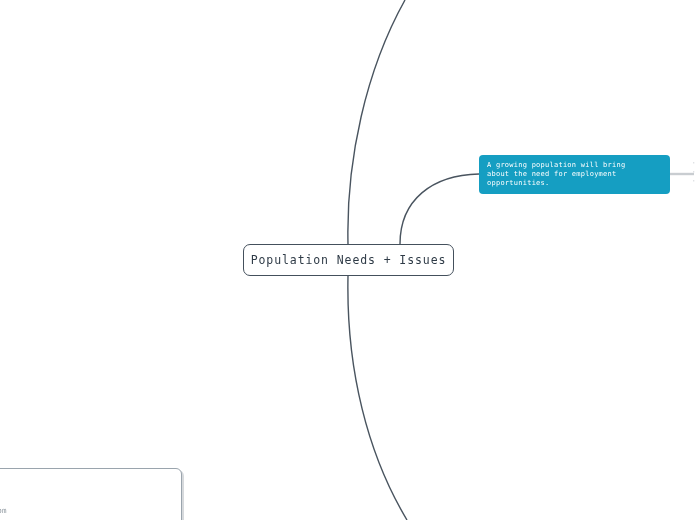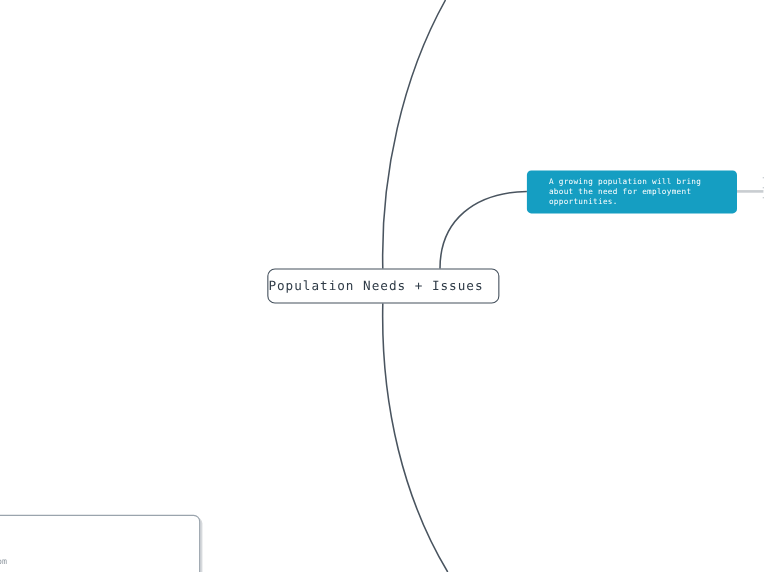--- a/index.html
+++ b/index.html
@@ -42,41 +42,41 @@
     top: 244px;
     width: 211px;
     height: 32px;
     box-sizing: border-box;
     background: #ffffff;
     border: 1.3px solid #44505c;
     border-radius: 7px;
     z-index: 5;
     display: flex;
     align-items: center;
-    justify-content: flex-start;
+    justify-content: center;
   }
   .root-label {
     font-size: 11.5px;
     letter-spacing: 0.9px;
     color: #2f3b47;
     white-space: nowrap;
   }
 
   
   .teal-node {
     position: absolute;
     left: 479px;
     top: 155px;
     width: 191px;
     height: 39px;
     box-sizing: border-box;
     background: #159ec2;
     border-radius: 4px;
     z-index: 5;
-    padding: 6px 8px 0 20px;
+    padding: 6px 8px 0 8px;
   }
   .teal-label {
     font-size: 7px;
     line-height: 9px;
     color: #ffffff;
     letter-spacing: 0.25px;
     white-space: pre-line;
   }
 
   

